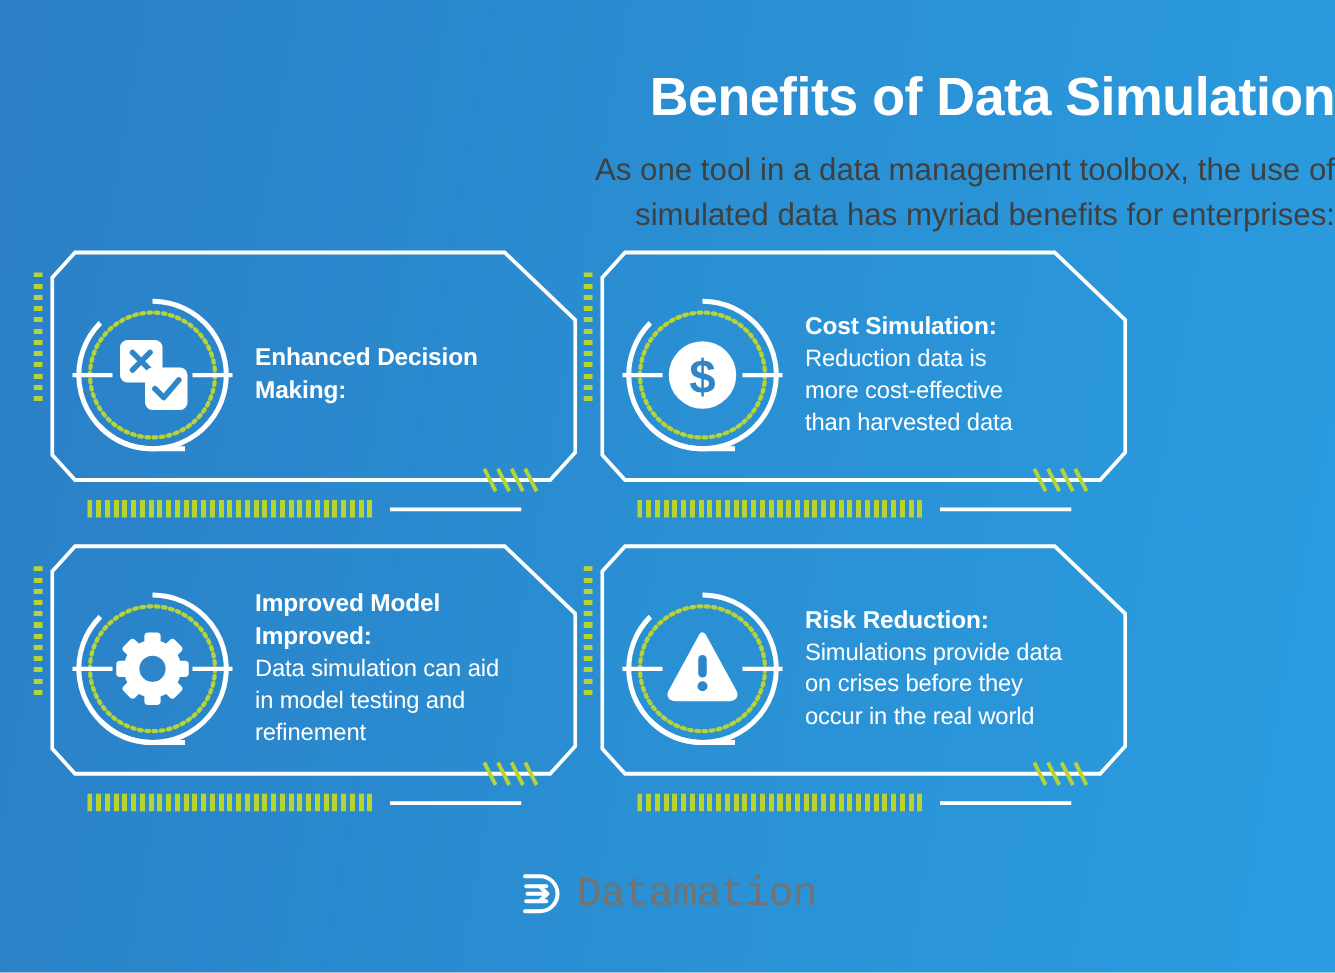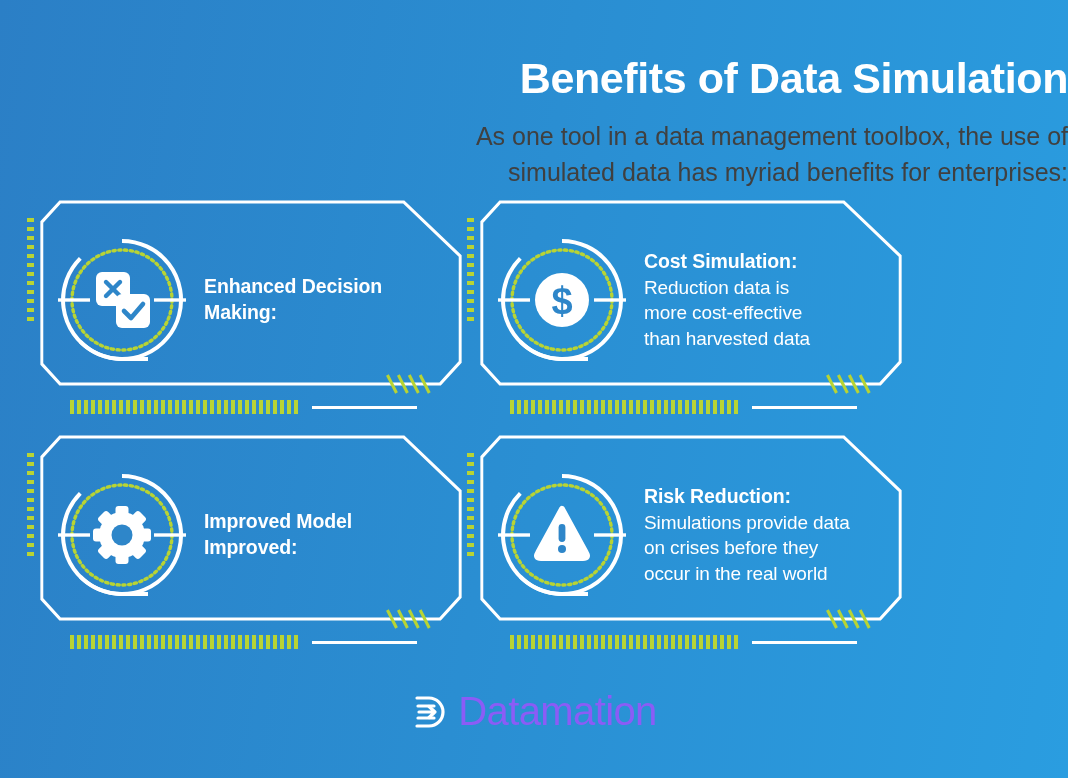--- a/index.html
+++ b/index.html
@@ -155,24 +155,25 @@
     width: 1068px;
     display: flex;
     justify-content: center;
     align-items: center;
     gap: 9px;
   }
 
   .logo-mark { display: block; }
 
   .logo-text {
-    font-size: 40px;
-    color: #8b5cf6;
+    font-size: 33px;
+    color: #737373;
     font-weight: 500;
     letter-spacing: -0.6px;
+    font-family: Liberation Mono, monospace;
   }
 </style>
 </head>
 <body>
 
 <div class="header">
   <h1 class="page-title">Benefits of Data Simulation</h1>
   <p class="page-subtitle">
     <span>As one tool in a data management toolbox, the use of</span><br>
     <span>simulated data has myriad benefits for enterprises:</span>
@@ -287,20 +288,25 @@
             <rect x="59.5" y="37" width="13" height="58" rx="3" transform="rotate(45 66 66)"></rect>
             <rect x="59.5" y="37" width="13" height="58" rx="3" transform="rotate(90 66 66)"></rect>
             <rect x="59.5" y="37" width="13" height="58" rx="3" transform="rotate(135 66 66)"></rect>
             <circle cx="66" cy="66" r="23"></circle>
           </g>
           <circle cx="66" cy="66" r="10.5" fill="#2e86c9"></circle>
         </svg>
       </div>
       <div class="card-text">
         <div class="card-heading">Improved Model Improved:</div>
+        <div class="card-desc">
+          <span>Data simulation can aid</span><br>
+          <span>in model testing and</span><br>
+          <span>refinement</span>
+        </div>
       </div>
     </div>
     <div class="barcode-row">
       <div class="barcode"></div>
       <div class="bar-line"></div>
     </div>
   </div>
 
   <div class="card">
     <div class="edge-dashes"></div>

